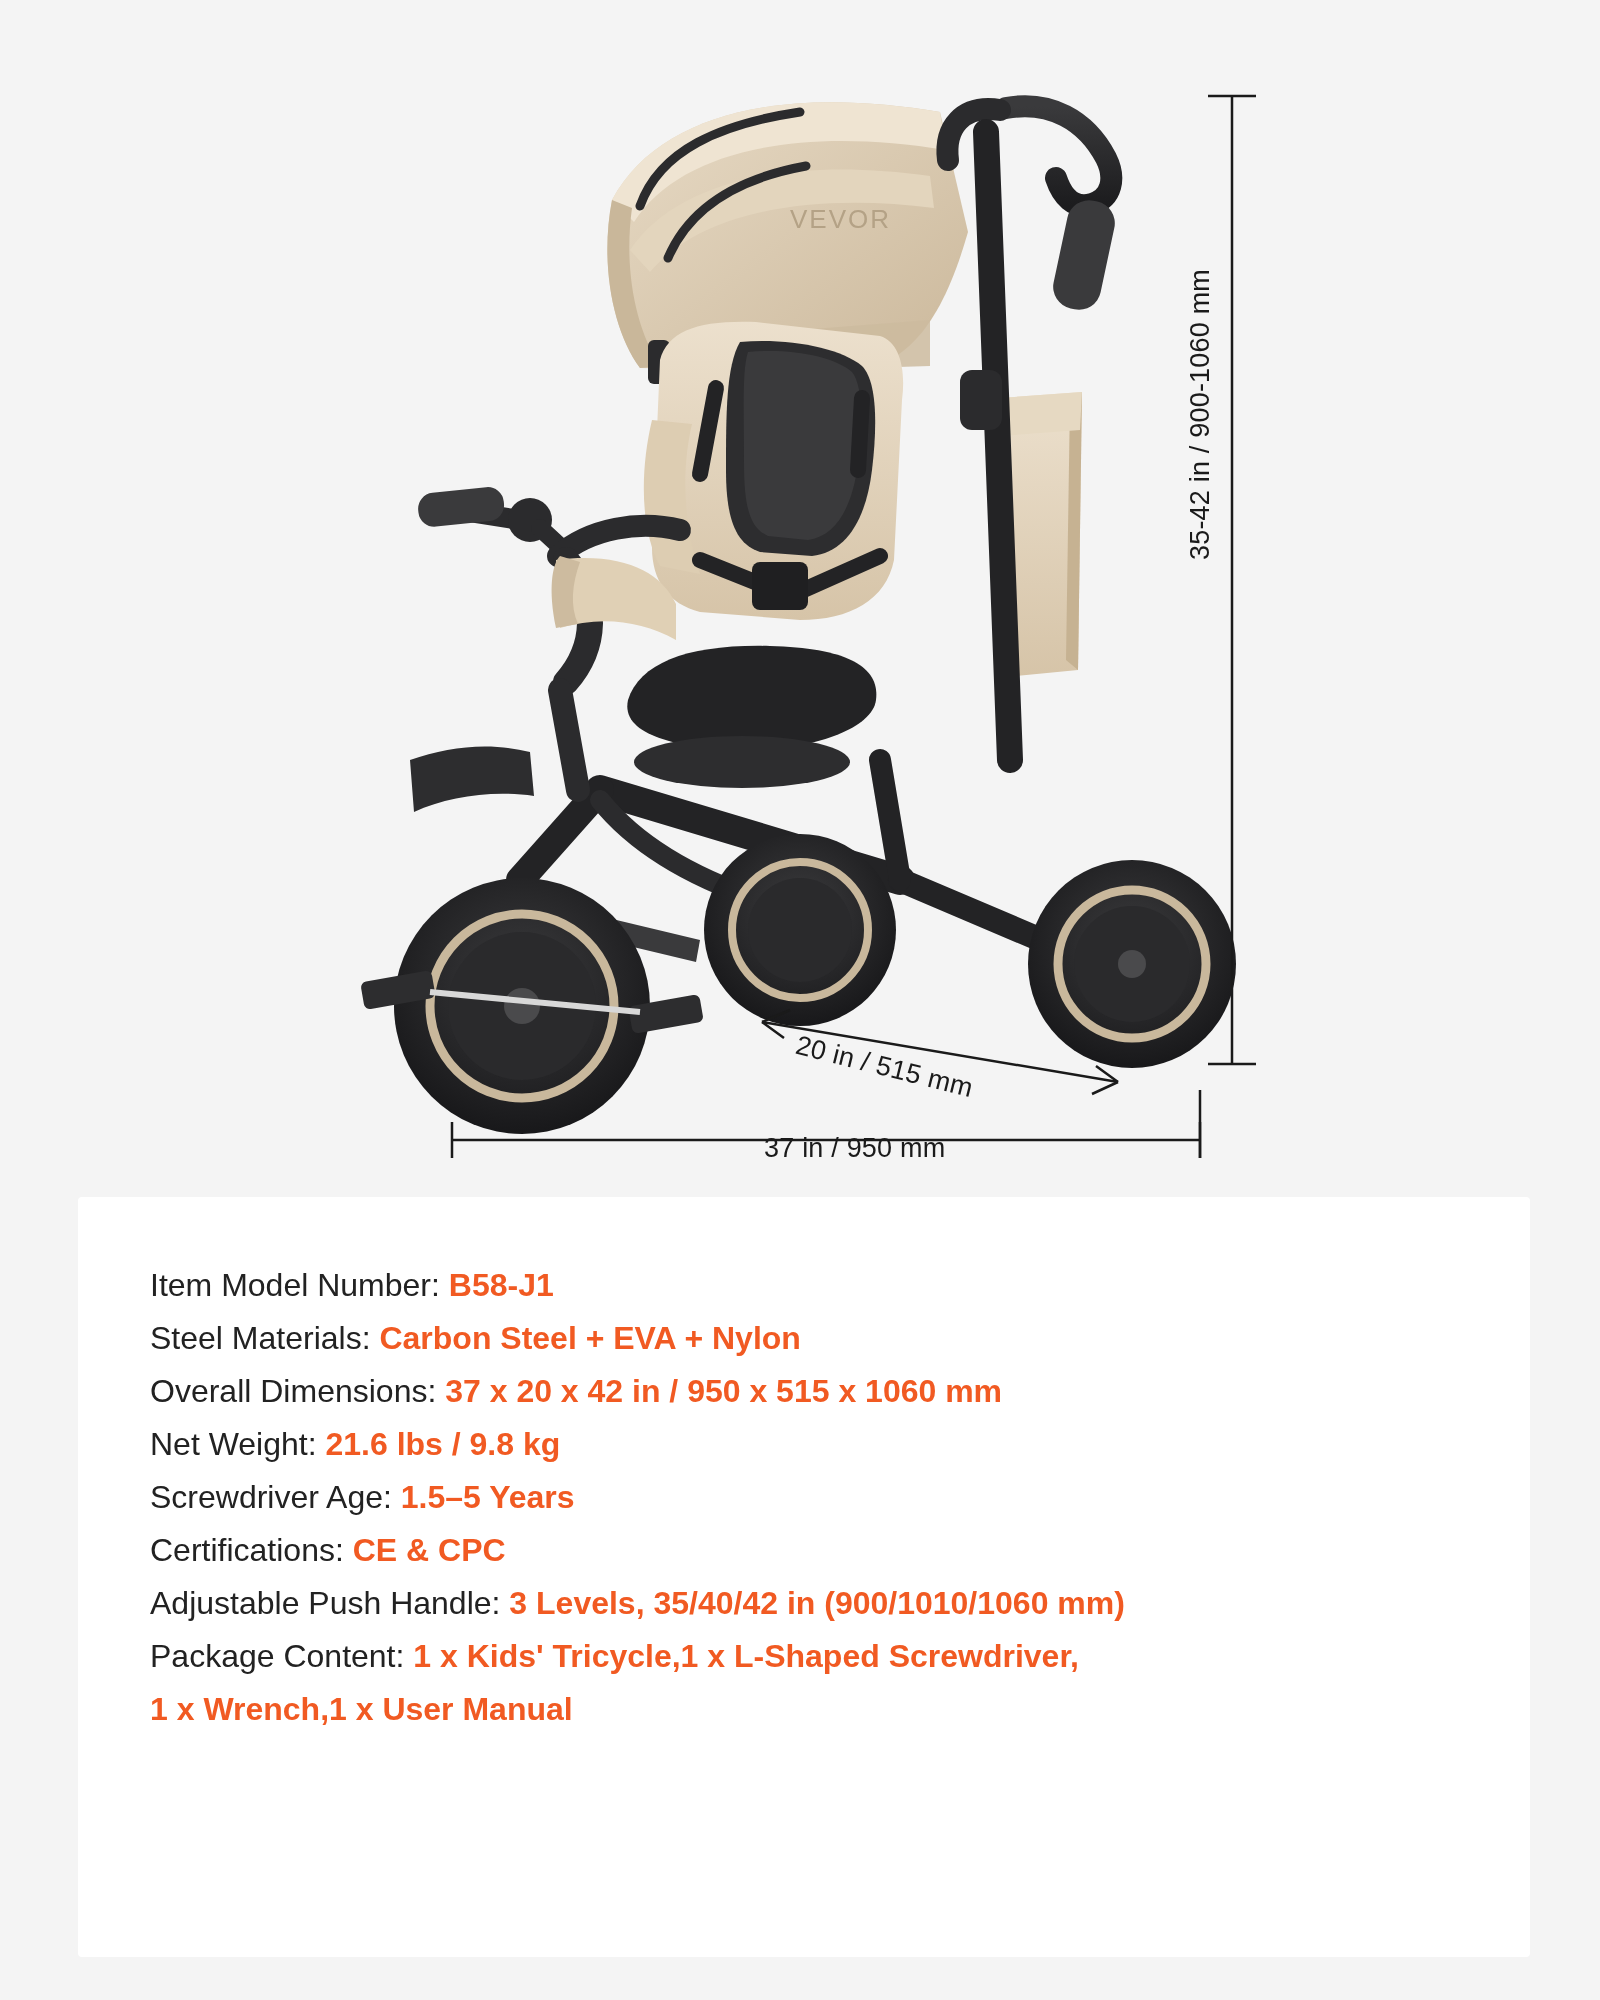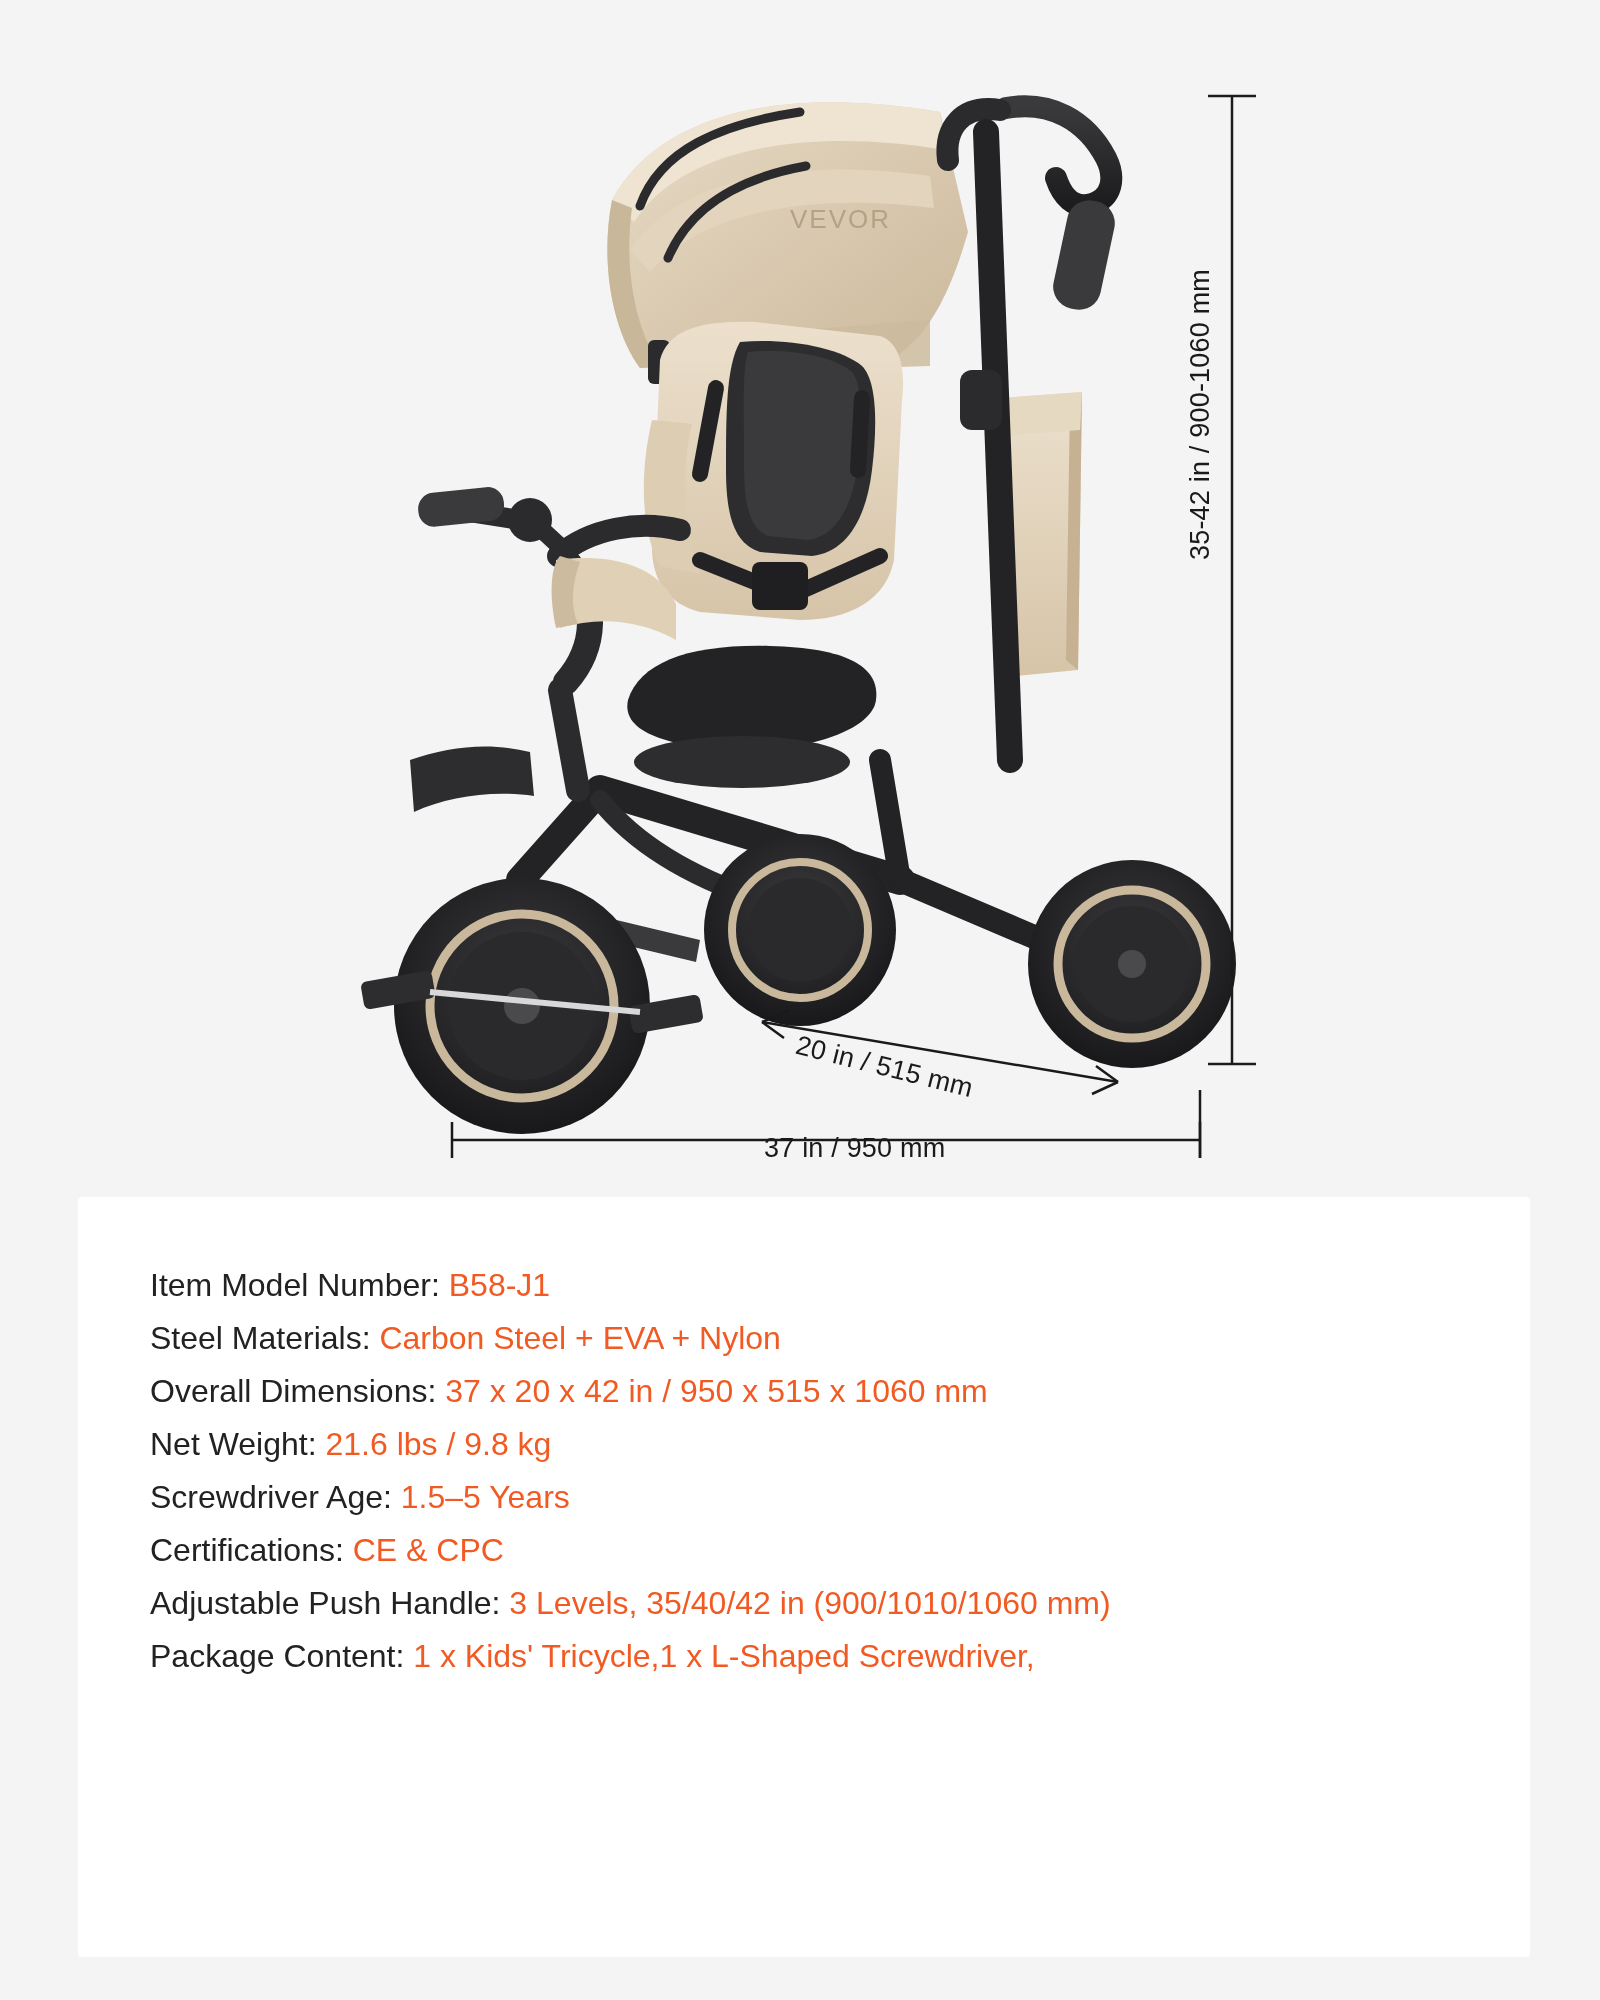--- a/index.html
+++ b/index.html
@@ -81,21 +81,21 @@
     font-size: 32px;
     line-height: 53px;
     color: #222222;
     white-space: nowrap;
   }
   .spec-label {
     color: #222222;
     font-weight: normal;
   }
   .spec-value {
-    font-weight: normal;
+    font-weight: bold;
   }
   .spec-cont {
     font-size: 32px;
     line-height: 53px;
     font-weight: bold;
   }
 </style>
 </head>
 <body>
 
@@ -284,17 +284,18 @@
       </div>
 
       <div class="spec-row">
         <span class="spec-label">Adjustable Push Handle: </span><span class="spec-value" style="color: rgb(241, 90, 34);">3 Levels, 35/40/42 in (900/1010/1060 mm)</span>
       </div>
 
       <div class="spec-row">
         <span class="spec-label">Package Content: </span><span class="spec-value" style="color: rgb(241, 90, 34);">1 x Kids' Tricycle,1 x L-Shaped Screwdriver,</span>
       </div>
 
+      <div class="spec-cont" style="color: rgb(241, 90, 34);">1 x Wrench,1 x User Manual</div>
 
     </div>
   </div>
 
 </div>
 
 </body></html>

